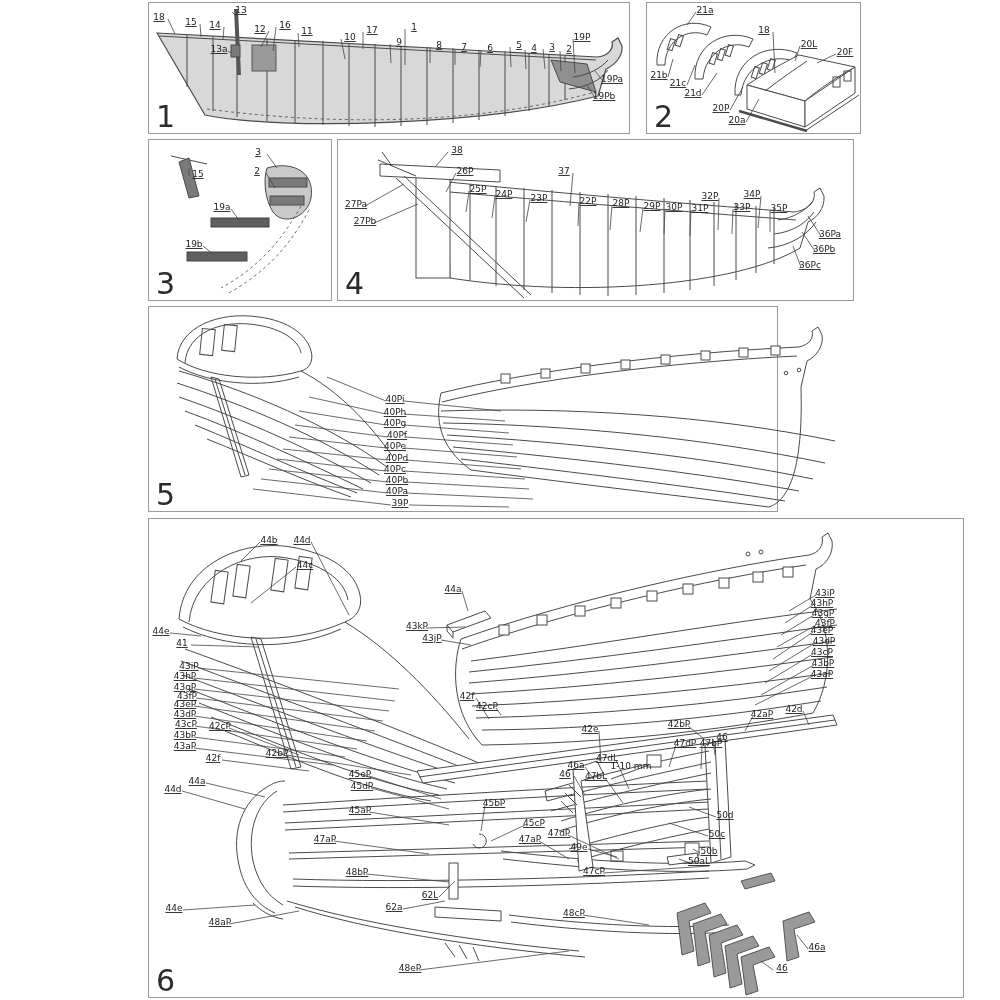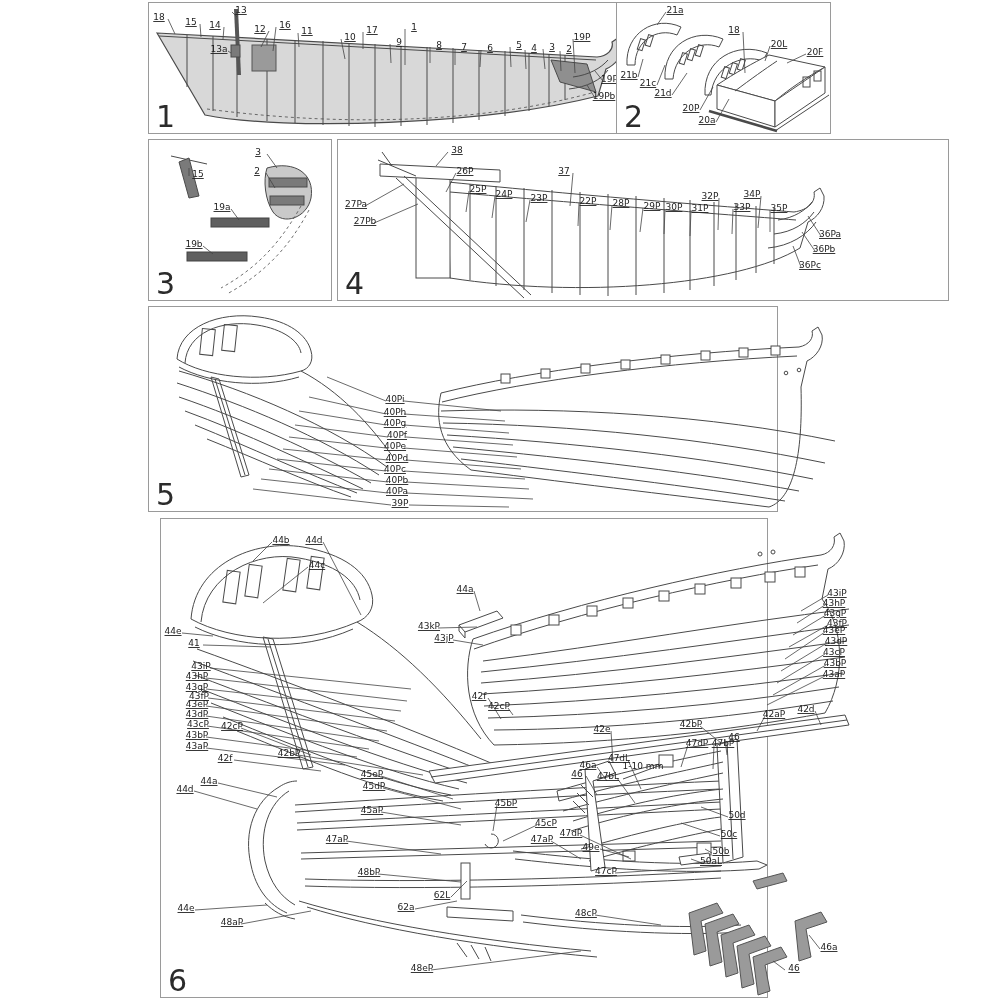--- a/index.html
+++ b/index.html
@@ -89,21 +89,21 @@
       <line x1="424" y1="36" x2="426" y2="70" class="ldr"></line>
       <text x="433" y="37" text-anchor="middle" class="lbl">19P</text>
       <line x1="454" y1="78" x2="446" y2="68" class="ldr"></line>
       <text x="463" y="79" text-anchor="middle" class="lbl">19Pa</text>
       <line x1="446" y1="95" x2="438" y2="82" class="ldr"></line>
       <text x="455" y="96" text-anchor="middle" class="lbl">19Pb</text>
     </svg>
   <div class="pnum">1</div>
 </div>
 
-<div class="panel" style="left:616px;top:2px;width:215px;height:132px">
+<div class="panel" style="left:646px;top:2px;width:215px;height:132px">
   <svg viewBox="0 0 215 132" width="215" height="132">
     <path class="sf" d="M10,62 C8,30 38,12 64,24 L60,32 C40,24 18,38 18,62 Z"></path>
     <path class="sf" d="M48,76 C46,42 78,24 106,36 L102,44 C82,36 58,50 56,76 Z"></path>
     <path class="sf" d="M88,92 C86,56 120,38 150,50 L146,58 C124,50 96,64 94,92 Z"></path>
     <rect class="s" x="22" y="36" width="5" height="11" transform="rotate(18 24 41)"></rect>
     <rect class="s" x="30" y="32" width="5" height="11" transform="rotate(18 32 37)"></rect>
     <rect class="s" x="64" y="50" width="5" height="11" transform="rotate(18 66 55)"></rect>
     <rect class="s" x="72" y="46" width="5" height="11" transform="rotate(18 74 51)"></rect>
     <rect class="s" x="80" y="42" width="5" height="11" transform="rotate(18 82 47)"></rect>
     <rect class="s" x="106" y="64" width="5" height="11" transform="rotate(18 108 69)"></rect>
@@ -157,21 +157,21 @@
       <line x1="117" y1="33" x2="126" y2="48" class="ldr"></line>
       <text x="108" y="34" text-anchor="middle" class="lbl">2</text>
       <line x1="82" y1="69" x2="90" y2="80" class="ldr"></line>
       <text x="73" y="70" text-anchor="middle" class="lbl">19a</text>
       <line x1="54" y1="106" x2="64" y2="114" class="ldr"></line>
       <text x="45" y="107" text-anchor="middle" class="lbl">19b</text>
     </svg>
   <div class="pnum">3</div>
 </div>
 
-<div class="panel" style="left:337px;top:139px;width:612px;height:162px">
+<div class="panel" style="left:337px;top:139px;width:517px;height:162px">
   <svg viewBox="0 0 515 162" width="515" height="162">
     <path class="sf" d="M110,42 C250,56 380,66 456,72 C470,70 478,62 476,52 L482,48 L486,56 C487,68 479,78 470,82 L462,108 C400,146 240,158 112,138 Z"></path>
     <path class="s" d="M112,52 C250,64 380,74 458,80"></path>
     <rect class="sf" x="78" y="36" width="34" height="102"></rect>
     <path class="sf" d="M42,24 L162,30 L162,42 L42,36 Z"></path>
     <line class="s" x1="40" y1="20" x2="78" y2="36"></line>
     <line class="s" x1="44" y1="12" x2="54" y2="26"></line>
     <line class="s" x1="58" y1="38" x2="186" y2="158"></line>
     <line class="s" x1="66" y1="36" x2="193" y2="155"></line>
     <line class="s" x1="132" y1="44" x2="132" y2="140"></line>
@@ -299,21 +299,21 @@
       <line x1="257" y1="186" x2="384" y2="192" class="ldr"></line>
       <line x1="239" y1="186" x2="112" y2="172" class="ldr"></line>
       <text x="248" y="187" text-anchor="middle" class="lbl">40Pa</text>
       <line x1="260" y1="198" x2="360" y2="200" class="ldr"></line>
       <line x1="242" y1="198" x2="104" y2="182" class="ldr"></line>
       <text x="251" y="199" text-anchor="middle" class="lbl">39P</text>
     </svg>
   <div class="pnum">5</div>
 </div>
 
-<div class="panel" style="left:160px;top:518px;width:608px;height:480px">
+<div class="panel" style="left:148px;top:518px;width:816px;height:480px">
   <svg viewBox="0 0 704 480" width="704" height="480">
     <path class="s" d="M30,100 C34,46 92,20 142,28 C182,35 206,52 211,76 C214,89 207,99 196,103"></path>
     <path class="s" d="M40,103 C44,56 96,31 138,39 C173,45 195,60 199,81"></path>
     <path class="s" d="M30,100 C70,122 140,128 196,103"></path>
     <path class="s" d="M34,108 C74,128 138,134 192,110"></path>
     <rect class="s" x="64" y="52" width="13" height="32" transform="rotate(8 70 68)"></rect>
     <rect class="s" x="86" y="46" width="13" height="32" transform="rotate(8 92 62)"></rect>
     <rect class="s" x="124" y="40" width="13" height="32" transform="rotate(8 130 56)"></rect>
     <rect class="s" x="148" y="38" width="13" height="32" transform="rotate(8 154 54)"></rect>
     <path class="s" d="M36,130 C130,164 240,206 330,244"></path>

